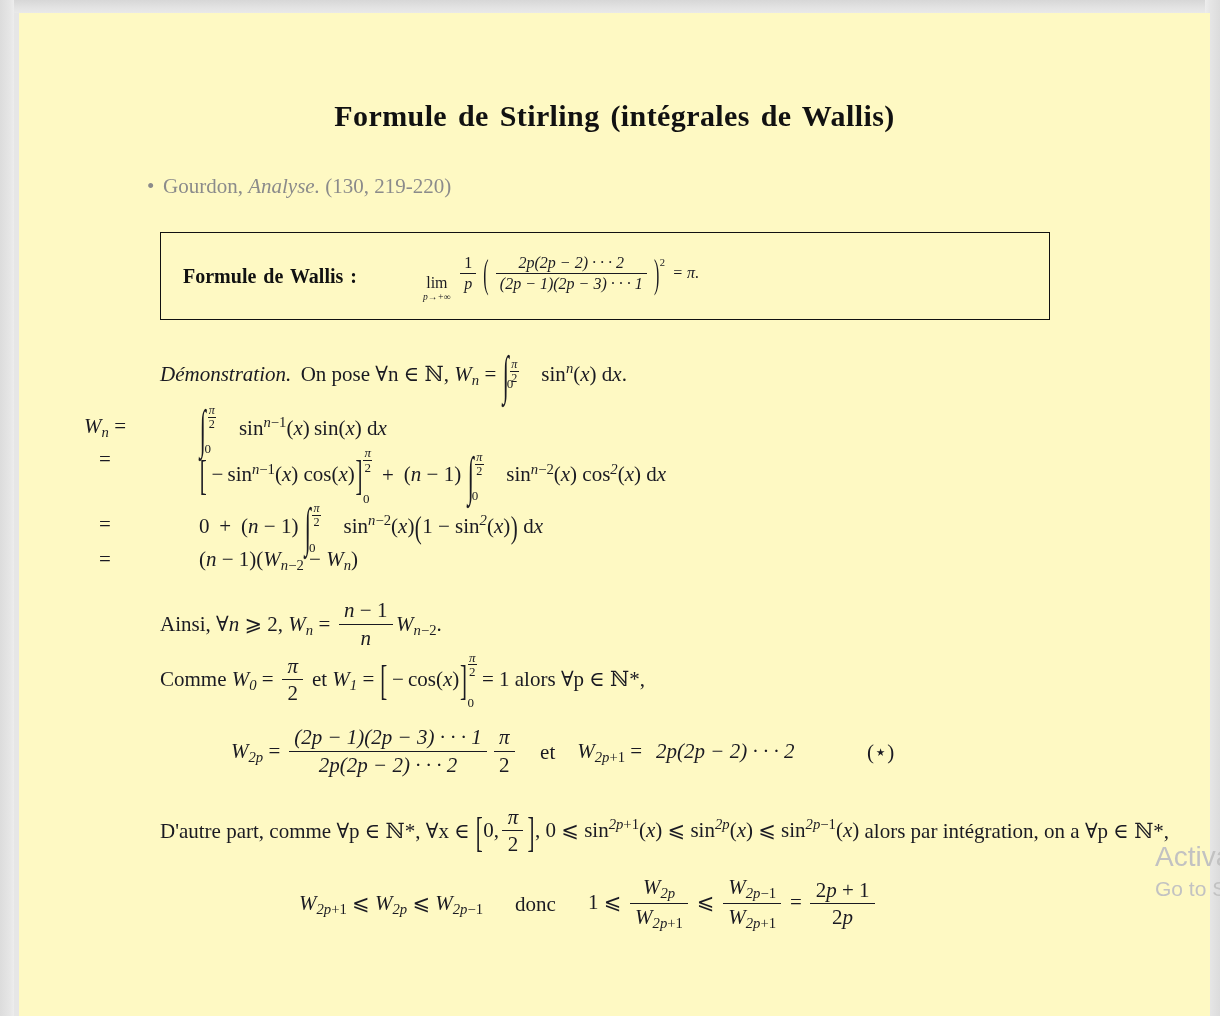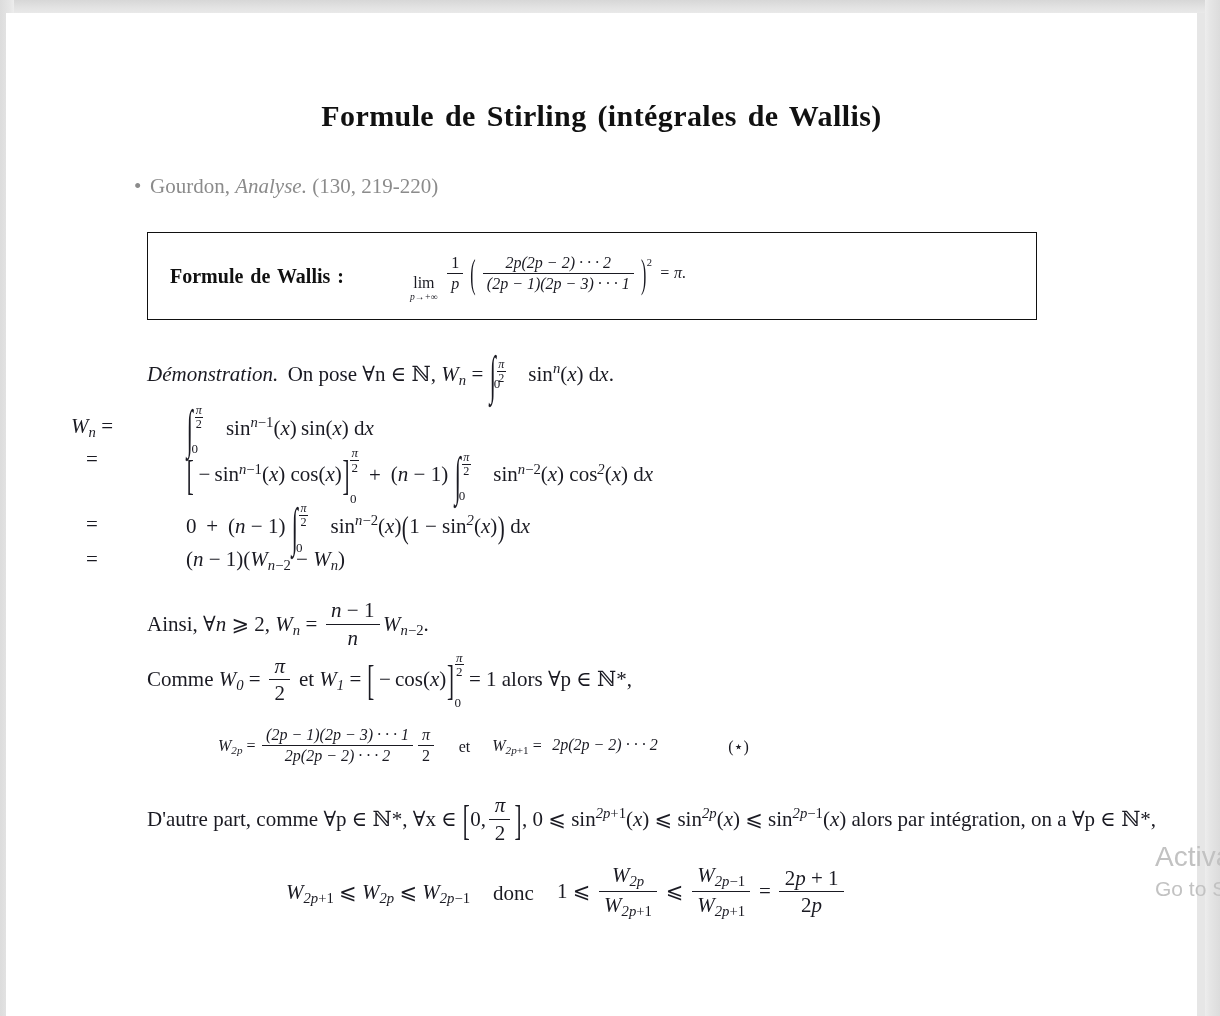--- a/index.html
+++ b/index.html
@@ -23,23 +23,23 @@
   .band-left {
     position: absolute; top: 0; left: 0; width: 14px; height: 1016px;
     background: linear-gradient(to right, #dcdcdc 0%, #e6e6e6 70%, #ededed 100%);
   }
   .band-right {
     position: absolute; top: 0; right: 0; width: 15px; height: 1016px;
     background: linear-gradient(to left, #dcdcdc 0%, #e6e6e6 70%, #ededed 100%);
   }
   #page {
     position: absolute;
-    top: 13px; left: 6px;
+    top: 13px; left: 19px;
     width: 1191px; height: 1003px;
-    background: #ffffff;
+    background: #fef9c3;
     overflow: hidden;
   }
   #content {
     position: absolute;
     top: 0; left: 0;
     width: 1191px;
     padding: 0;
   }
 
   
@@ -120,36 +120,36 @@
     text-align: center;
     padding-right: 8px;
     box-sizing: border-box;
   }
   .eqrow .rhs { text-align: left; }
 
   .eqstar {
     margin: 16px 0 0 0;
     display: flex;
     align-items: center;
-    font-size: 16px;
+    font-size: 21px;
     color: #1a1a22;
     padding-left: 212px;
   }
   .eqstar .gap-et { margin: 0 22px; }
   .eqstar .tag { margin-left: 64px; }
 
   .eqlast {
     margin: 18px 0 0 0;
     padding-left: 280px;
     font-size: 21px;
     color: #1a1a22;
     display: flex;
     align-items: center;
   }
-  .eqlast .donc { margin: 0 23px; }
+  .eqlast .donc { margin: 0 32px; }
 
   
   .m { font-family: "Liberation Serif", "DejaVu Serif", serif; color: #1a1a22; white-space: nowrap; }
   .mi { font-style: italic; }
   .up { font-style: normal; }
   .sub { font-size: 0.70em; vertical-align: -0.28em; font-style: italic; }
   .sub .up { font-style: normal; }
   .sup { font-size: 0.70em; vertical-align: 0.52em; font-style: italic; }
   .sup .up { font-style: normal; }
   .op { padding: 0 0.22em; }

